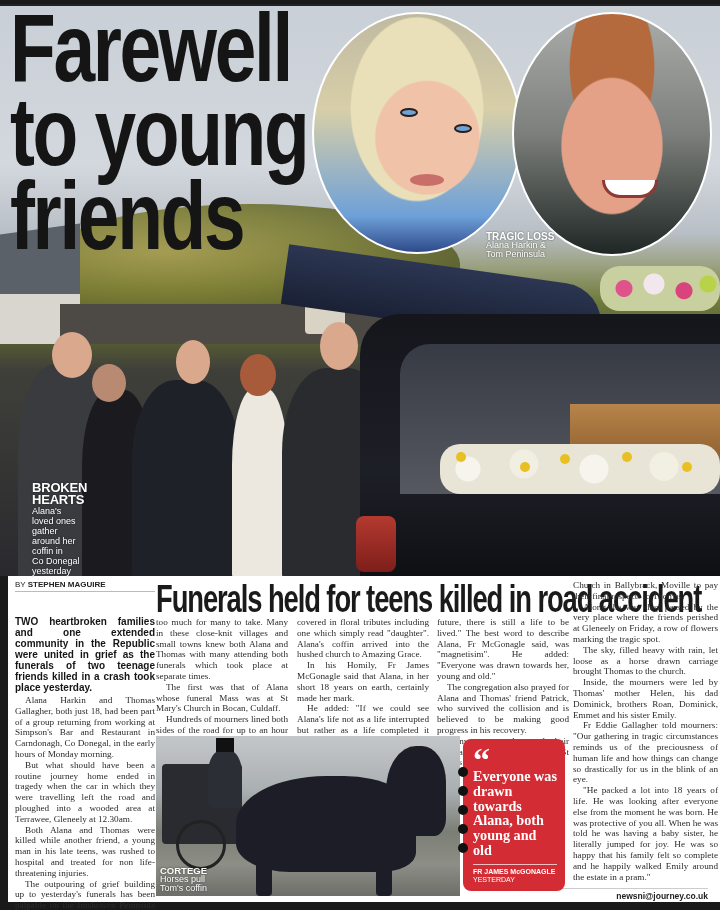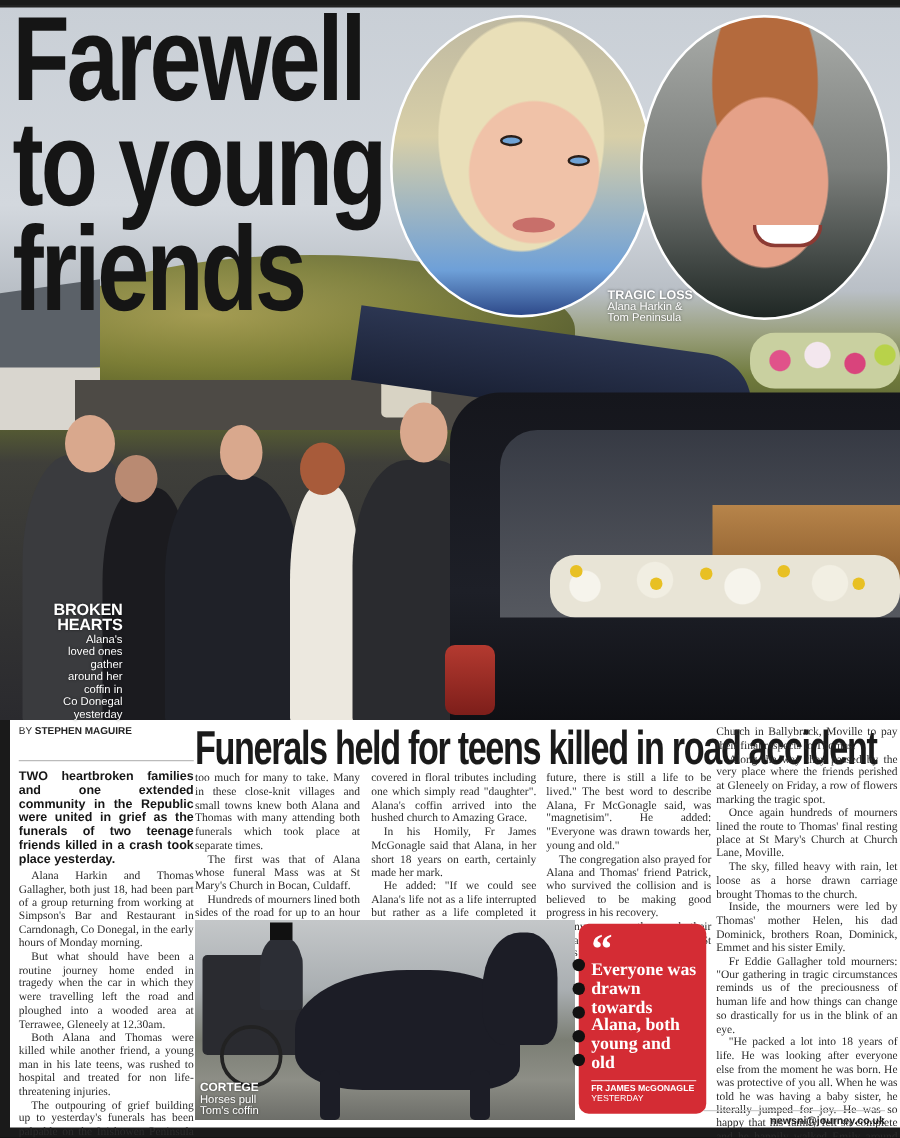--- a/index.html
+++ b/index.html
@@ -62,29 +62,29 @@
                 radial-gradient(ellipse at 50% 22%, #b46a3d 0 30%, transparent 31%),
                 linear-gradient(180deg, #a9aca9 0%, #7c7f7c 50%, #1f2724 100%); }
   .eye { position:absolute; width:18px; height:9px; background:#6fa3d6; border-radius:50%; border:2px solid #2a1e18; }
   .lips { position:absolute; width:34px; height:12px; background:#c86f6a; border-radius: 50%; }
   .smile { position:absolute; width:56px; height:18px; background:#fff; border-radius: 0 0 30px 30px; border:3px solid #8c3a33; border-top:none; }
 
   .caption { position:absolute; z-index:6; color:#fff; font-family:"Liberation Sans", sans-serif; text-shadow: 0 0 2px rgba(0,0,0,.6); }
   .caption .k { font-weight:700; text-transform:uppercase; display:block; }
   .tragic { left:486px; top:232px; font-size:9px; line-height:9px; }
   .tragic .k { font-size:10px; }
-  .broken { left:18px; top:482px; font-size:9px; line-height:10px; width:80px;text-align:right; }
+  .broken { left:32px; top:482px; font-size:9px; line-height:10px; width:80px; }
   .broken .k { font-size:13px; line-height:12px; letter-spacing:-.2px; }
   .cortege { left:160px; top:866px; font-size:9px; line-height:9px; }
   .cortege .k { font-size:9.5px; }
 
   
   .article { position:absolute; left:8px; top:576px; width:712px; height:326px; background:#fff; }
   .byline { position:absolute; left:7px; top:4px; width:140px; font-family:"Liberation Sans", sans-serif; font-size:8px; color:#222;
-    border-bottom:1px solid #bbb; padding-bottom:19px; }
+    border-bottom:1px solid #bbb; padding-bottom:2px; }
   .byline b { font-weight:700; }
   .story-head { position:absolute; left:148px; top:4px; width:412px; font-family:"Liberation Sans", sans-serif; font-size:38px; line-height:38px;
     color:#1a1a1a; letter-spacing:-1.5px; transform: scaleX(0.72); transform-origin:left top; white-space:nowrap; }
   .col { position:absolute; font-size:9.2px; line-height:10.8px; color:#2b2b2b; text-align:justify; }
   .col p { text-indent: 10px; }
   .col p.noi { text-indent: 0; }
   .intro { font-family:"Liberation Sans", sans-serif; font-weight:700; font-size:10px; line-height:11px; color:#151515; text-indent:0 !important; margin-bottom:2px;margin-top:23px; }
   .c1 { left:7px; top:17px; width:140px; }
   .c2 { left:148px; top:41px; width:132px; }
   .c3 { left:289px; top:41px; width:132px; }
@@ -212,21 +212,20 @@
 
     <div class="col c4">
       <p class="noi">future, there is still a life to be lived." The best word to describe Alana, Fr McGonagle said, was "magnetisim". He added: "Everyone was drawn towards her, young and old."</p>
       <p>The congregation also prayed for Alana and Thomas' friend Patrick, who survived the collision and is believed to be making good progress in his recovery.</p>
       <p>Many mourners then made their way across the peninsula to St Mary's</p>
     </div>
 
     <div class="col c5">
       <p class="noi">Church in Ballybrack, Moville to pay their final respects to Thomas.</p>
       <p>Along the way they passed by the very place where the friends perished at Gleneely on Friday, a row of flowers marking the tragic spot.</p>
-      <p>Once again hundreds of mourners lined the route to Thomas' final resting place at St Mary's Church at Church Lane, Moville.</p>
       <p>The sky, filled heavy with rain, let loose as a horse drawn carriage brought Thomas to the church.</p>
       <p>Inside, the mourners were led by Thomas' mother Helen, his dad Dominick, brothers Roan, Dominick, Emmet and his sister Emily.</p>
       <p>Fr Eddie Gallagher told mourners: "Our gathering in tragic circumstances reminds us of the preciousness of human life and how things can change so drastically for us in the blink of an eye.</p>
       <p>"He packed a lot into 18 years of life. He was looking after everyone else from the moment he was born. He was protective of you all. When he was told he was having a baby sister, he literally jumped for joy. He was so happy that his family felt so complete and he happily walked Emily around the estate in a pram."</p>
     </div>
 
     <div class="photo2">
       <div class="carriage"></div>
       <div class="wheel" style="left:20px;top:84px;width:50px;height:50px;"></div>
       <div class="driver"></div>

